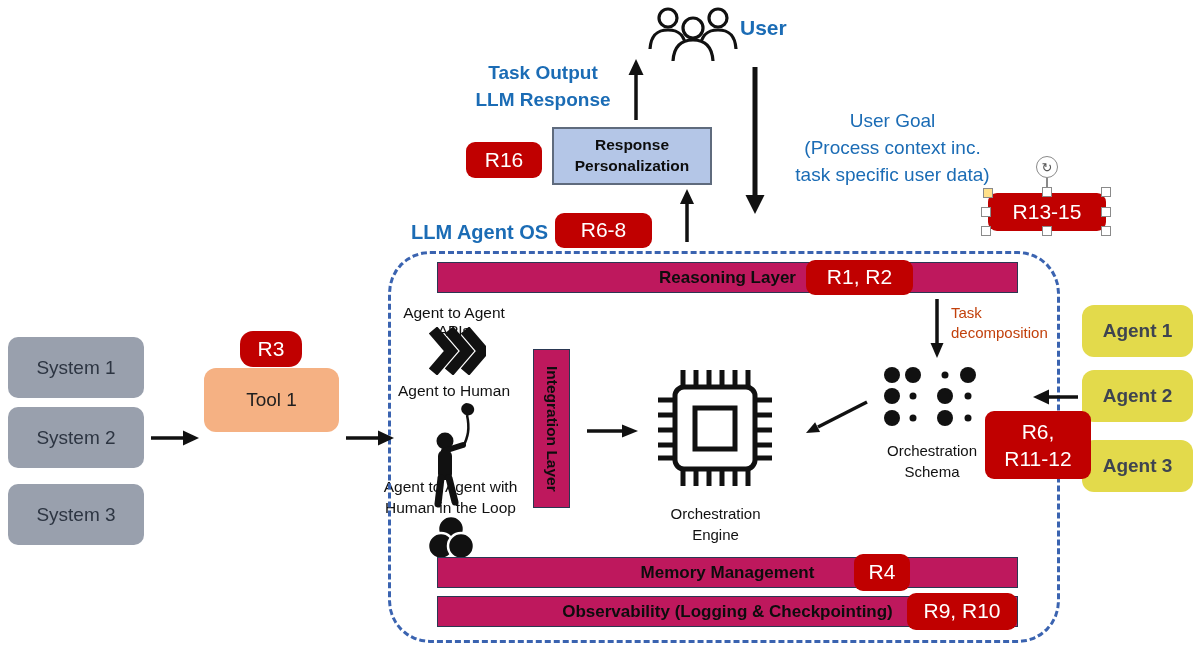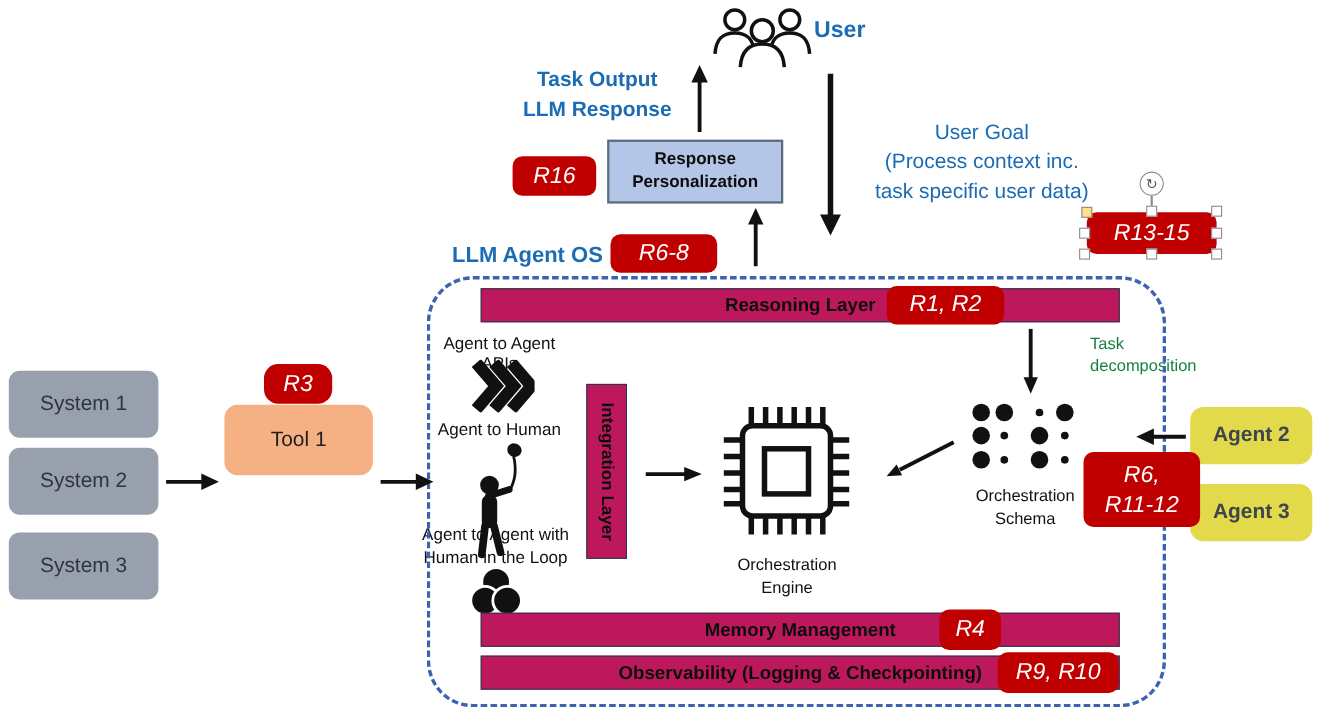--- a/index.html
+++ b/index.html
@@ -4,21 +4,21 @@
 <style>
   html,body{margin:0;padding:0;background:#fff;}
   .stage{position:relative;width:1200px;height:658px;background:#ffffff;overflow:hidden;
          font-family:"Liberation Sans",sans-serif;}
   .abs{position:absolute;}
   .ml{white-space:pre-line;}
   .blue{color:#1b6cb5;}
   .ctr{text-align:center;}
   .badge{position:absolute;background:#c00000;color:#fff;border-radius:9px;
          display:flex;align-items:center;justify-content:center;
-         font-size:21px;line-height:1.25;z-index:6;text-align:center;font-style:italic;}
+         font-size:21px;line-height:1.25;z-index:6;text-align:center;}
   .bar{position:absolute;background:#be185d;border:1.5px solid #2a3752;
        display:flex;align-items:center;justify-content:center;
        font-weight:bold;font-size:17px;color:#0d0d0d;box-sizing:border-box;z-index:3;}
   .sysbox{position:absolute;left:8px;width:136px;height:61px;background:#99a0ad;border-radius:10px;
           display:flex;align-items:center;justify-content:center;font-size:19px;color:#2d3542;z-index:3;}
   .toolbox{position:absolute;left:204px;width:135px;height:64px;background:#f5b183;border-radius:12px;
            display:flex;align-items:center;justify-content:center;font-size:19px;color:#1f1f1f;z-index:3;}
   .agentbox{position:absolute;left:1082px;width:111px;height:52px;background:#e3da4b;border-radius:12px;
             display:flex;align-items:center;justify-content:center;font-size:19px;font-weight:bold;color:#3e4450;z-index:3;}
   .handle{position:absolute;width:10px;height:10px;background:#fff;border:1px solid #8a8a8a;box-sizing:border-box;z-index:9;}
@@ -112,21 +112,21 @@
     <div class="handle" style="left:-2px;top:38px;"></div>
     <div class="handle" style="left:59px;top:38px;"></div>
     <div class="handle" style="left:118px;top:38px;"></div>
   </div>
 
   <div class="abs blue" style="left:411px;top:221px;font-size:20px;font-weight:bold;">LLM Agent OS</div>
   <div class="badge" style="left:555px;top:213px;width:97px;height:35px;">R6-8</div>
 
   <div class="bar" style="left:437px;top:262px;width:581px;height:31px;">Reasoning Layer</div>
   <div class="badge" style="left:806px;top:260px;width:107px;height:35px;">R1, R2</div>
-  <div class="abs ml" style="left:951px;top:303px;font-size:15px;line-height:1.35;color:#15803d;margin-left:40px;">Task
+  <div class="abs ml" style="left:951px;top:303px;font-size:15px;line-height:1.35;color:#c2410c;">Task
 decomposition</div>
 
   <div class="abs ctr" style="left:390px;top:304px;width:128px;font-size:15.5px;color:#111;">Agent to Agent APIs</div>
   <svg class="abs" style="left:428px;top:327px;" width="58" height="48" viewBox="0 0 58 48">
     <g stroke="#111" stroke-width="11" fill="none" stroke-linejoin="miter">
       <polyline points="5,3 23,24 5,45"></polyline>
       <polyline points="21,3 39,24 21,45"></polyline>
       <polyline points="37,3 55,24 37,45"></polyline>
     </g>
   </svg>
@@ -212,16 +212,17 @@
   <div class="bar" style="left:437px;top:596px;width:581px;height:31px;">Observability (Logging &amp; Checkpointing)</div>
   <div class="badge" style="left:907px;top:593px;width:110px;height:37px;">R9, R10</div>
 
   <div class="sysbox" style="top:337px;">System 1</div>
   <div class="sysbox" style="top:407px;">System 2</div>
   <div class="sysbox" style="top:484px;">System 3</div>
 
   <div class="badge" style="left:240px;top:331px;width:62px;height:36px;border-radius:13px;">R3</div>
   <div class="toolbox" style="top:368px;">Tool 1</div>
 
+  <div class="agentbox" style="top:305px;">Agent 1</div>
   <div class="agentbox" style="top:370px;">Agent 2</div>
   <div class="agentbox" style="top:440px;">Agent 3</div>
 
 </div>
 
 </body></html>

